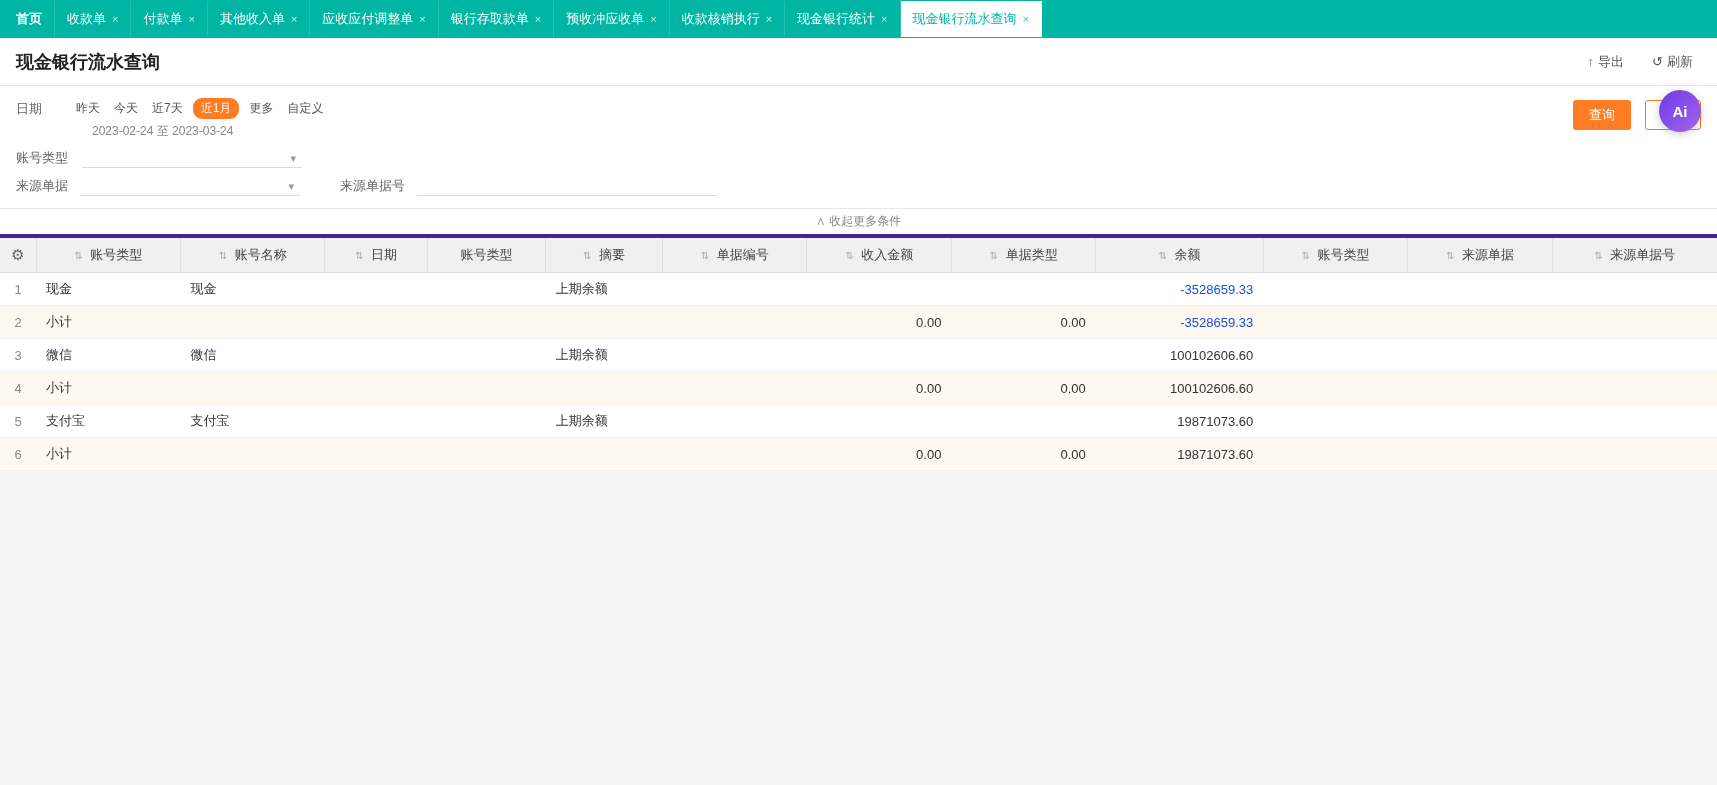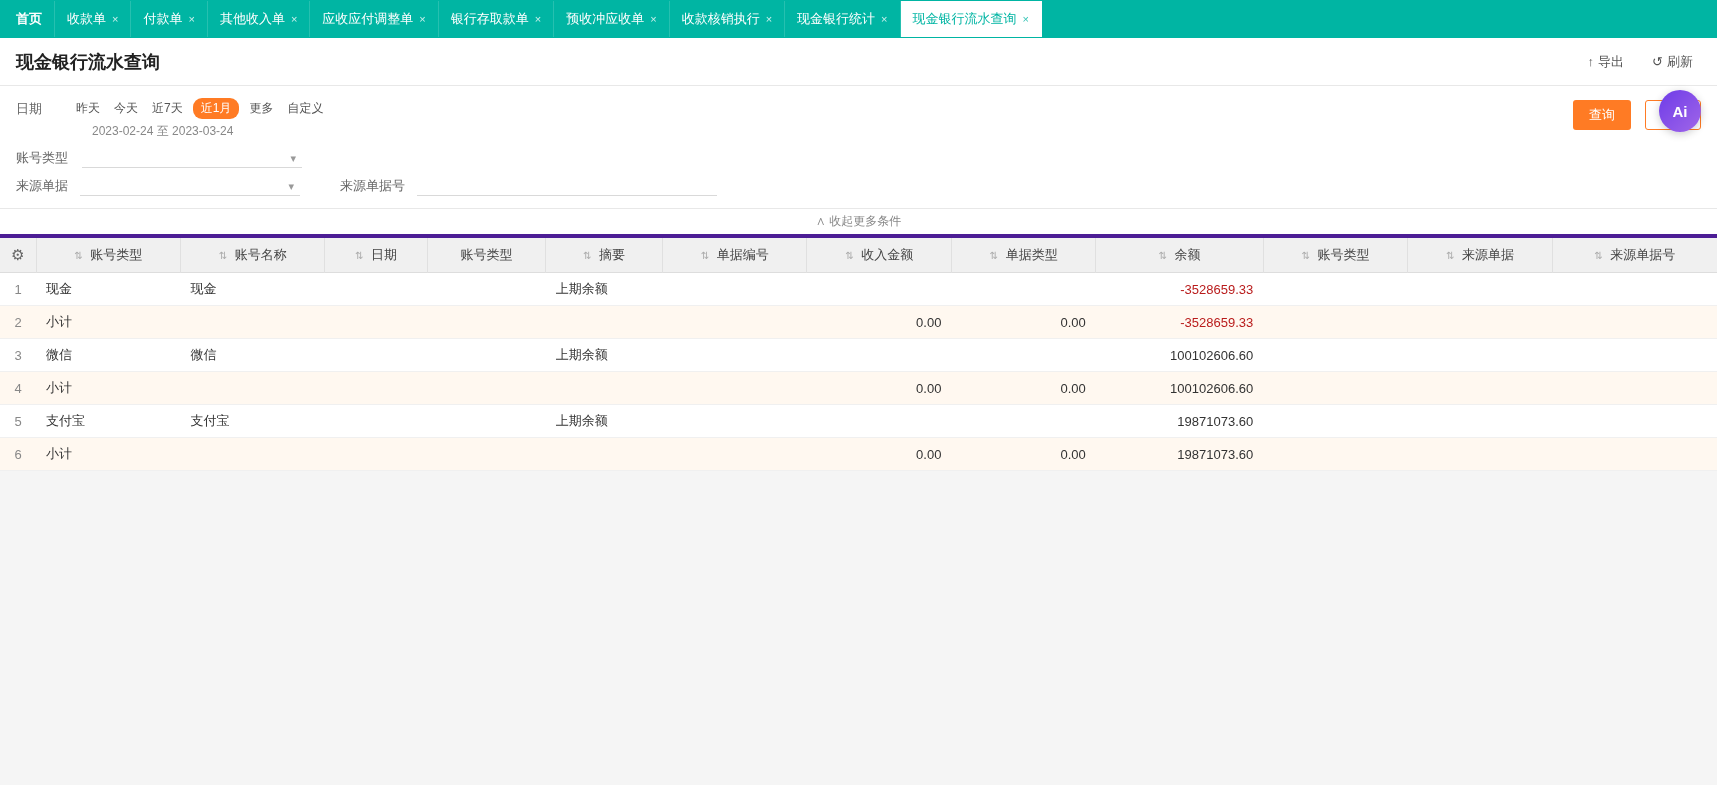--- a/index.html
+++ b/index.html
@@ -237,21 +237,21 @@
       padding: 7px 10px;
       font-size: 13px;
       color: #333;
       white-space: nowrap;
     }
     .num-col { text-align: right; }
     .row-num {
       color: #888;
       text-align: center;
     }
-    .orange-text { color: #b91c1c; text-align: right; }
+    .orange-text { color: #1d4ed8; text-align: right; }
     .gear-icon { font-size: 15px; color: #666; cursor: pointer; }
 
     
     .filter-row2 {
       display: flex;
       align-items: center;
       gap: 0;
       padding-bottom: 4px;
     }
     .filter-source {

